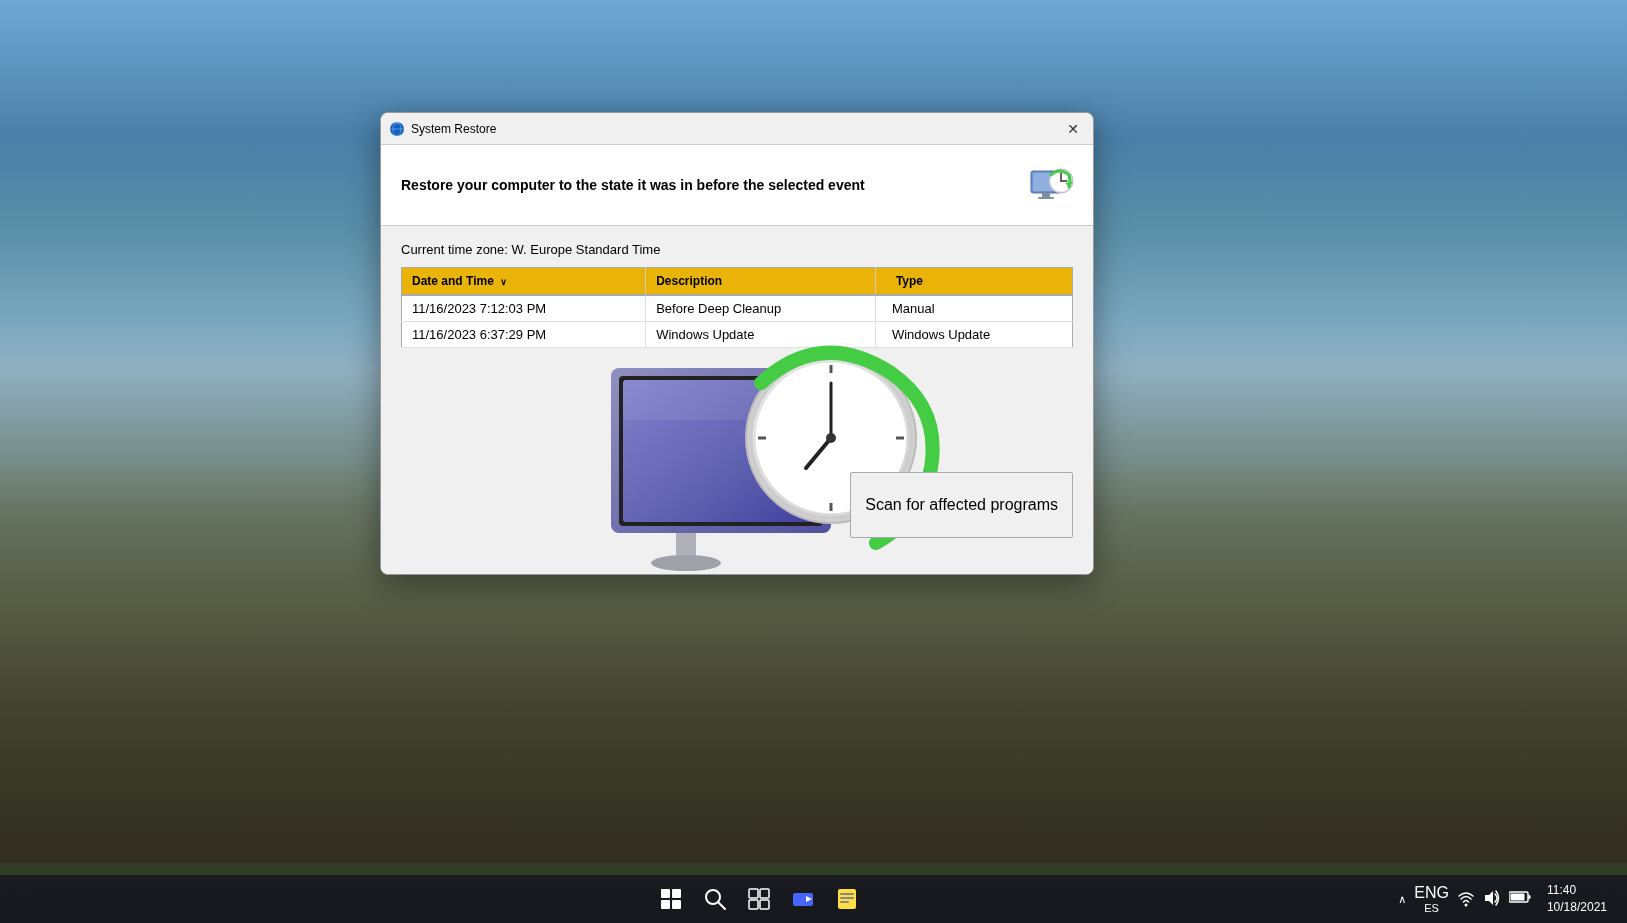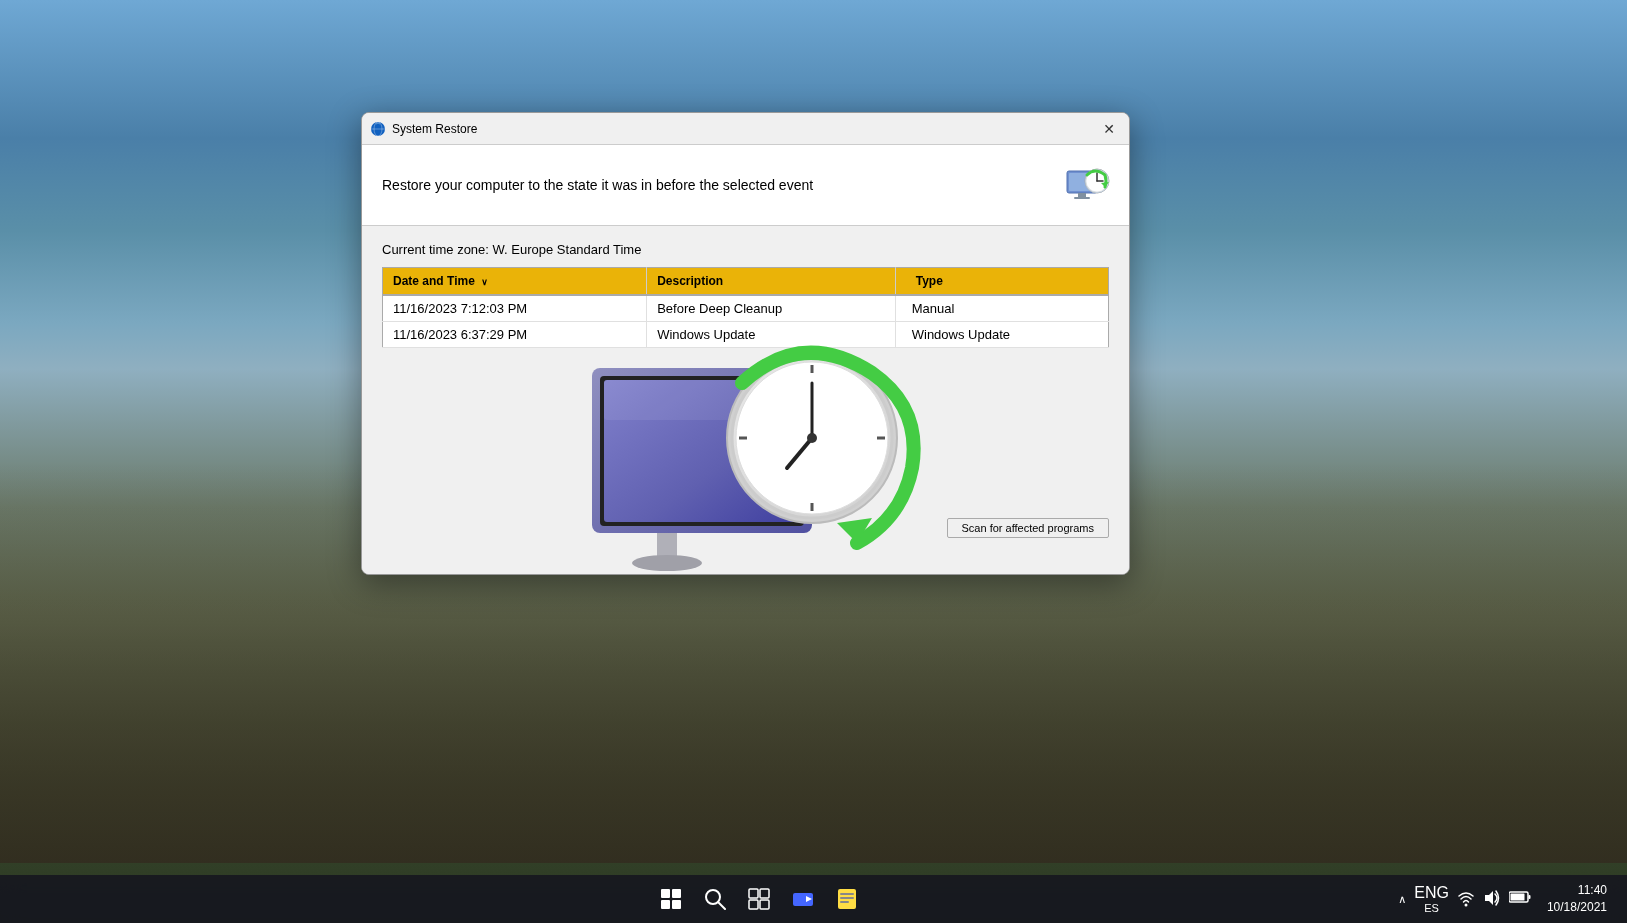--- a/index.html
+++ b/index.html
@@ -88,38 +88,38 @@
 
     .taskbar-system {
       display: flex;
       align-items: center;
       gap: 6px;
       color: #fff;
       font-size: 12px;
     }
 
     .taskbar-clock {
-      text-align: right;
+      text-align: left;
       color: #fff;
       font-size: 12px;
       line-height: 1.4;
       padding: 0 8px;
     }
 
     .tray-chevron {
       color: #fff;
       font-size: 10px;
     }
 
     
     .dialog {
       position: absolute;
       top: 112px;
-      left: 361px;
-      width: 769px;
+      left: 380px;
+      width: 714px;
       background: #f0f0f0;
       border: 1px solid #999;
       box-shadow: 0 8px 32px rgba(0,0,0,0.4);
       border-radius: 8px;
       overflow: hidden;
       z-index: 200;
     }
 
     .dialog-titlebar {
       background: #f0f0f0;
@@ -164,21 +164,21 @@
       padding: 16px 20px;
       border-bottom: 1px solid #ccc;
       display: flex;
       align-items: center;
       justify-content: space-between;
       min-height: 80px;
     }
 
     .dialog-header-text {
       font-size: 14px;
-      font-weight: 400;
+      font-weight: 700;
       color: #000;
       max-width: 650px;
     }
 
     .dialog-header-icon {
       width: 48px;
       height: 48px;
       position: relative;
       flex-shrink: 0;
     }
@@ -250,22 +250,22 @@
       height: 220px;
       margin-top: -10px;
       overflow: visible;
     }
 
     
     .scan-btn {
       position: absolute;
       right: 0;
       bottom: 20px;
-      padding: 3px 14px;
-      font-size: 11px;
+      padding: 23px 14px;
+      font-size: 16px;
       background: #f0f0f0;
       border: 1px solid #aaa;
       border-radius: 2px;
       cursor: pointer;
       color: #000;
       z-index: 10;
     }
 
     
     .illustration-svg-area {

